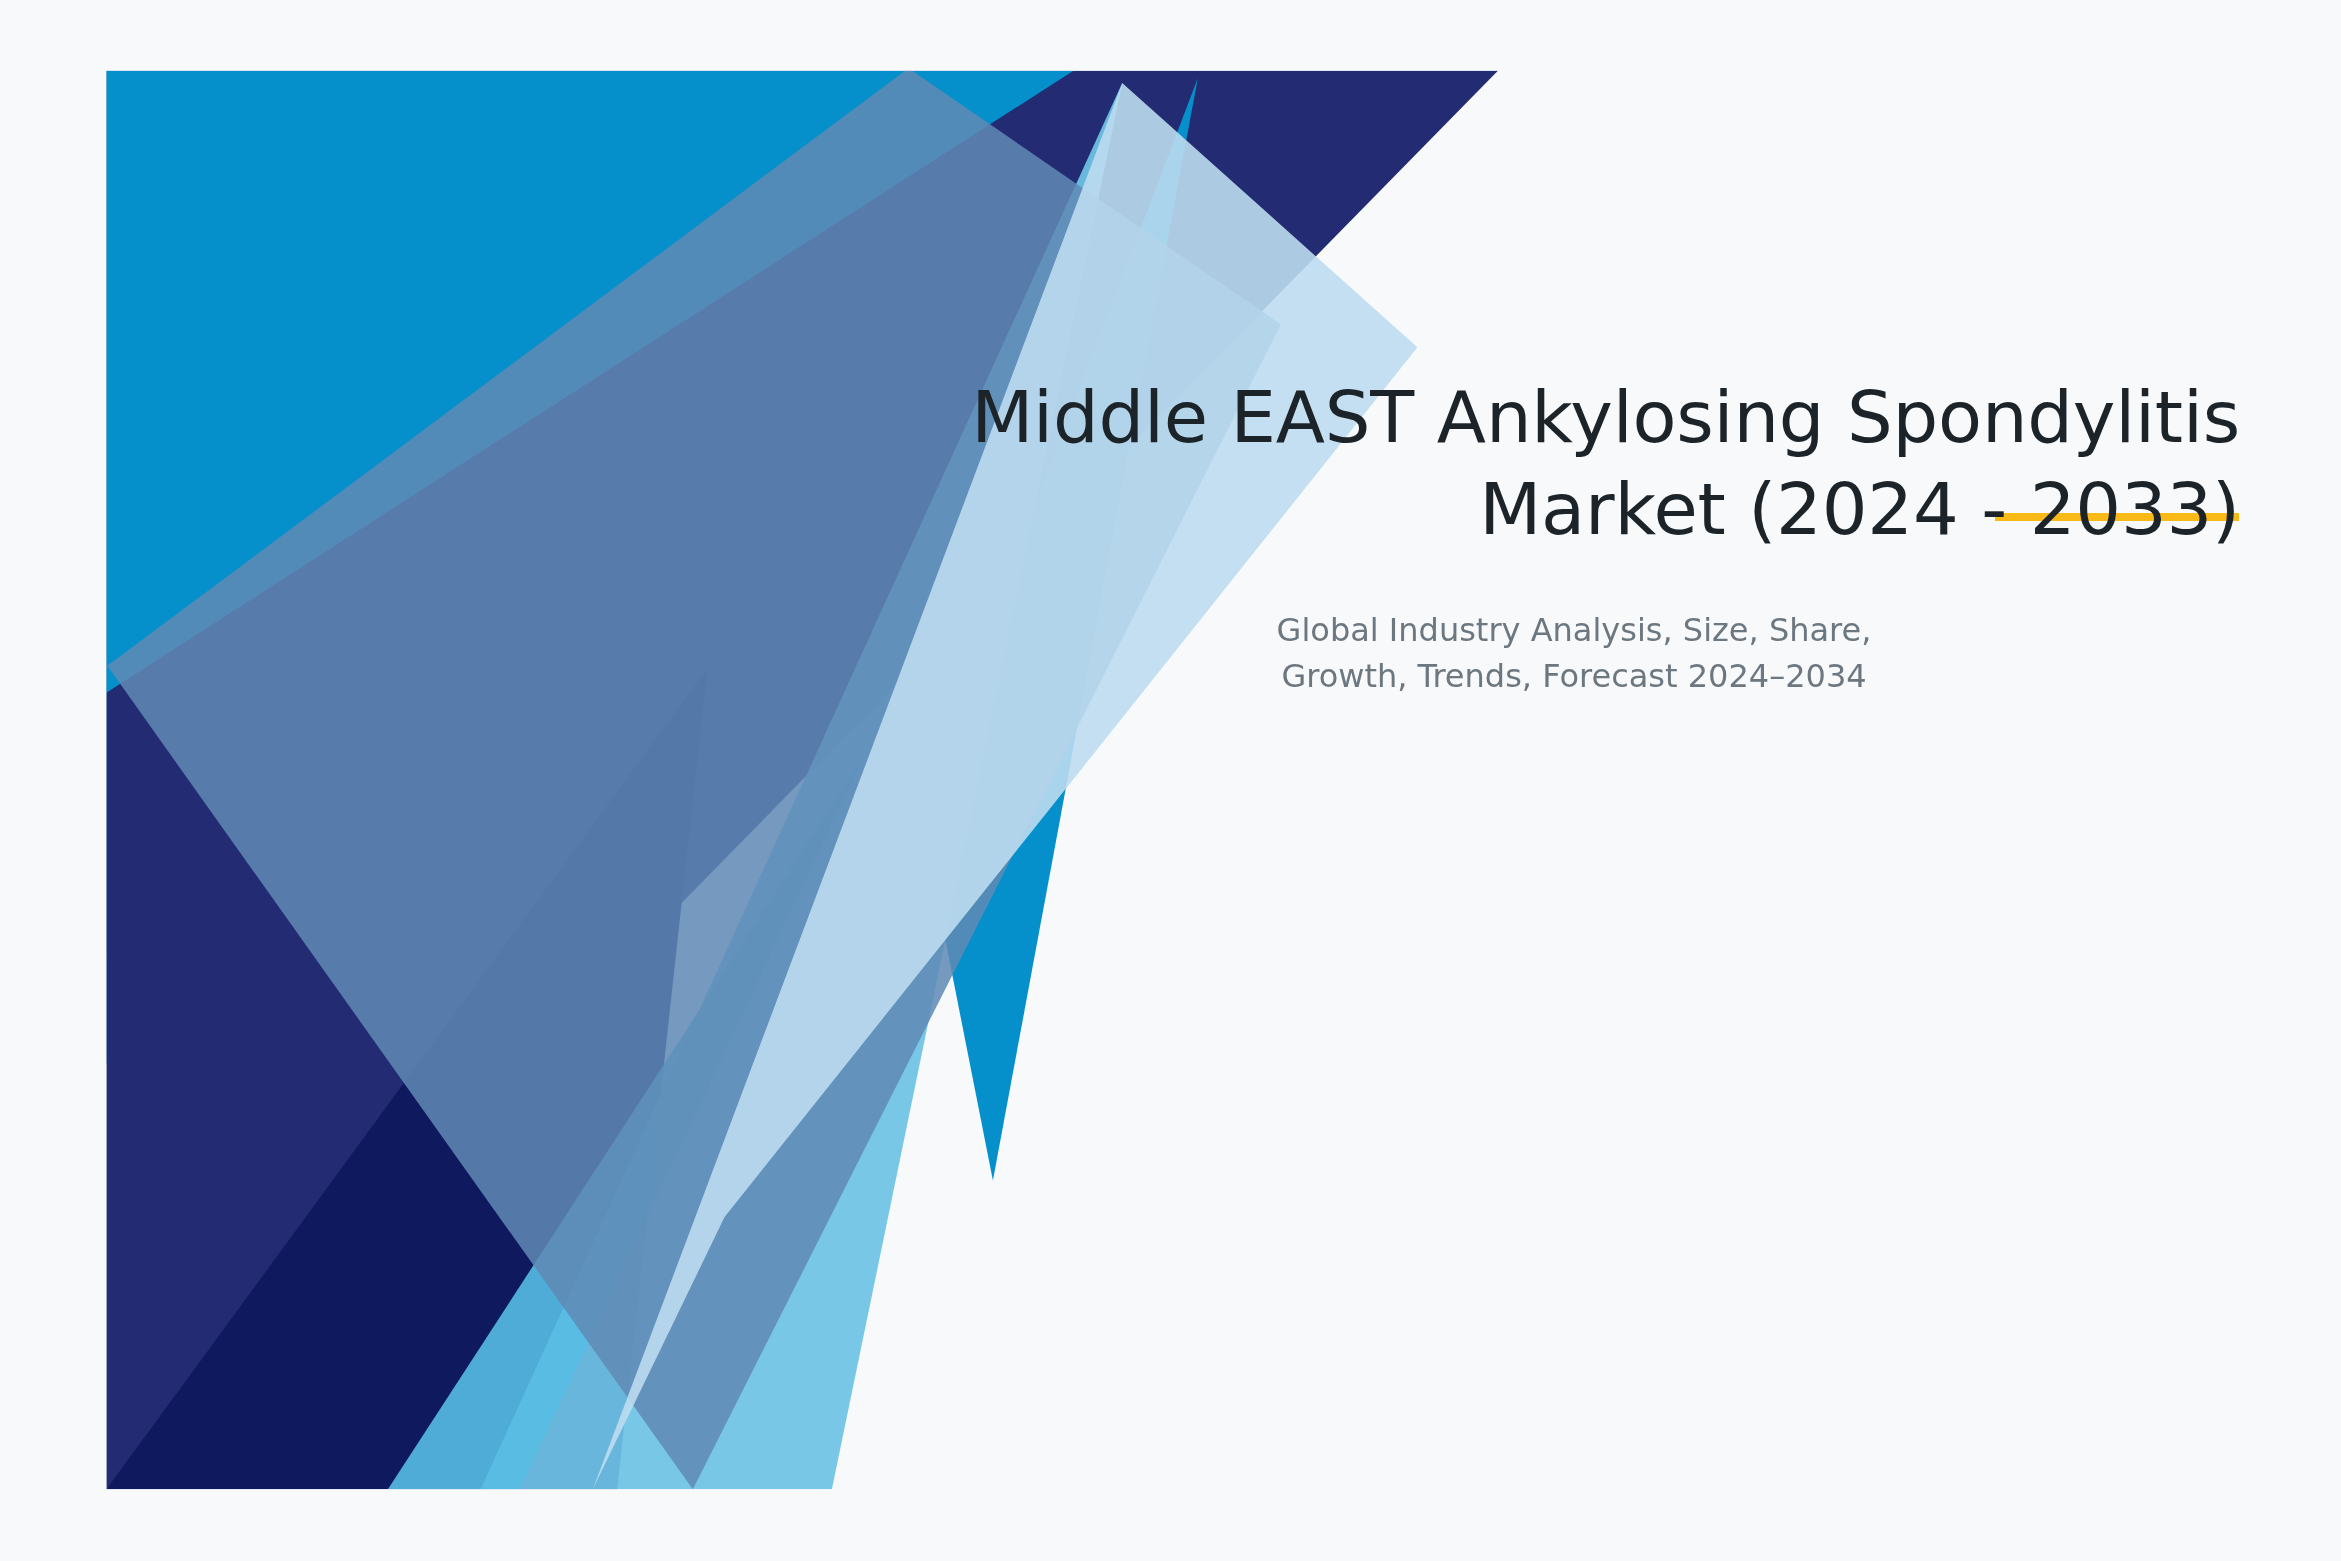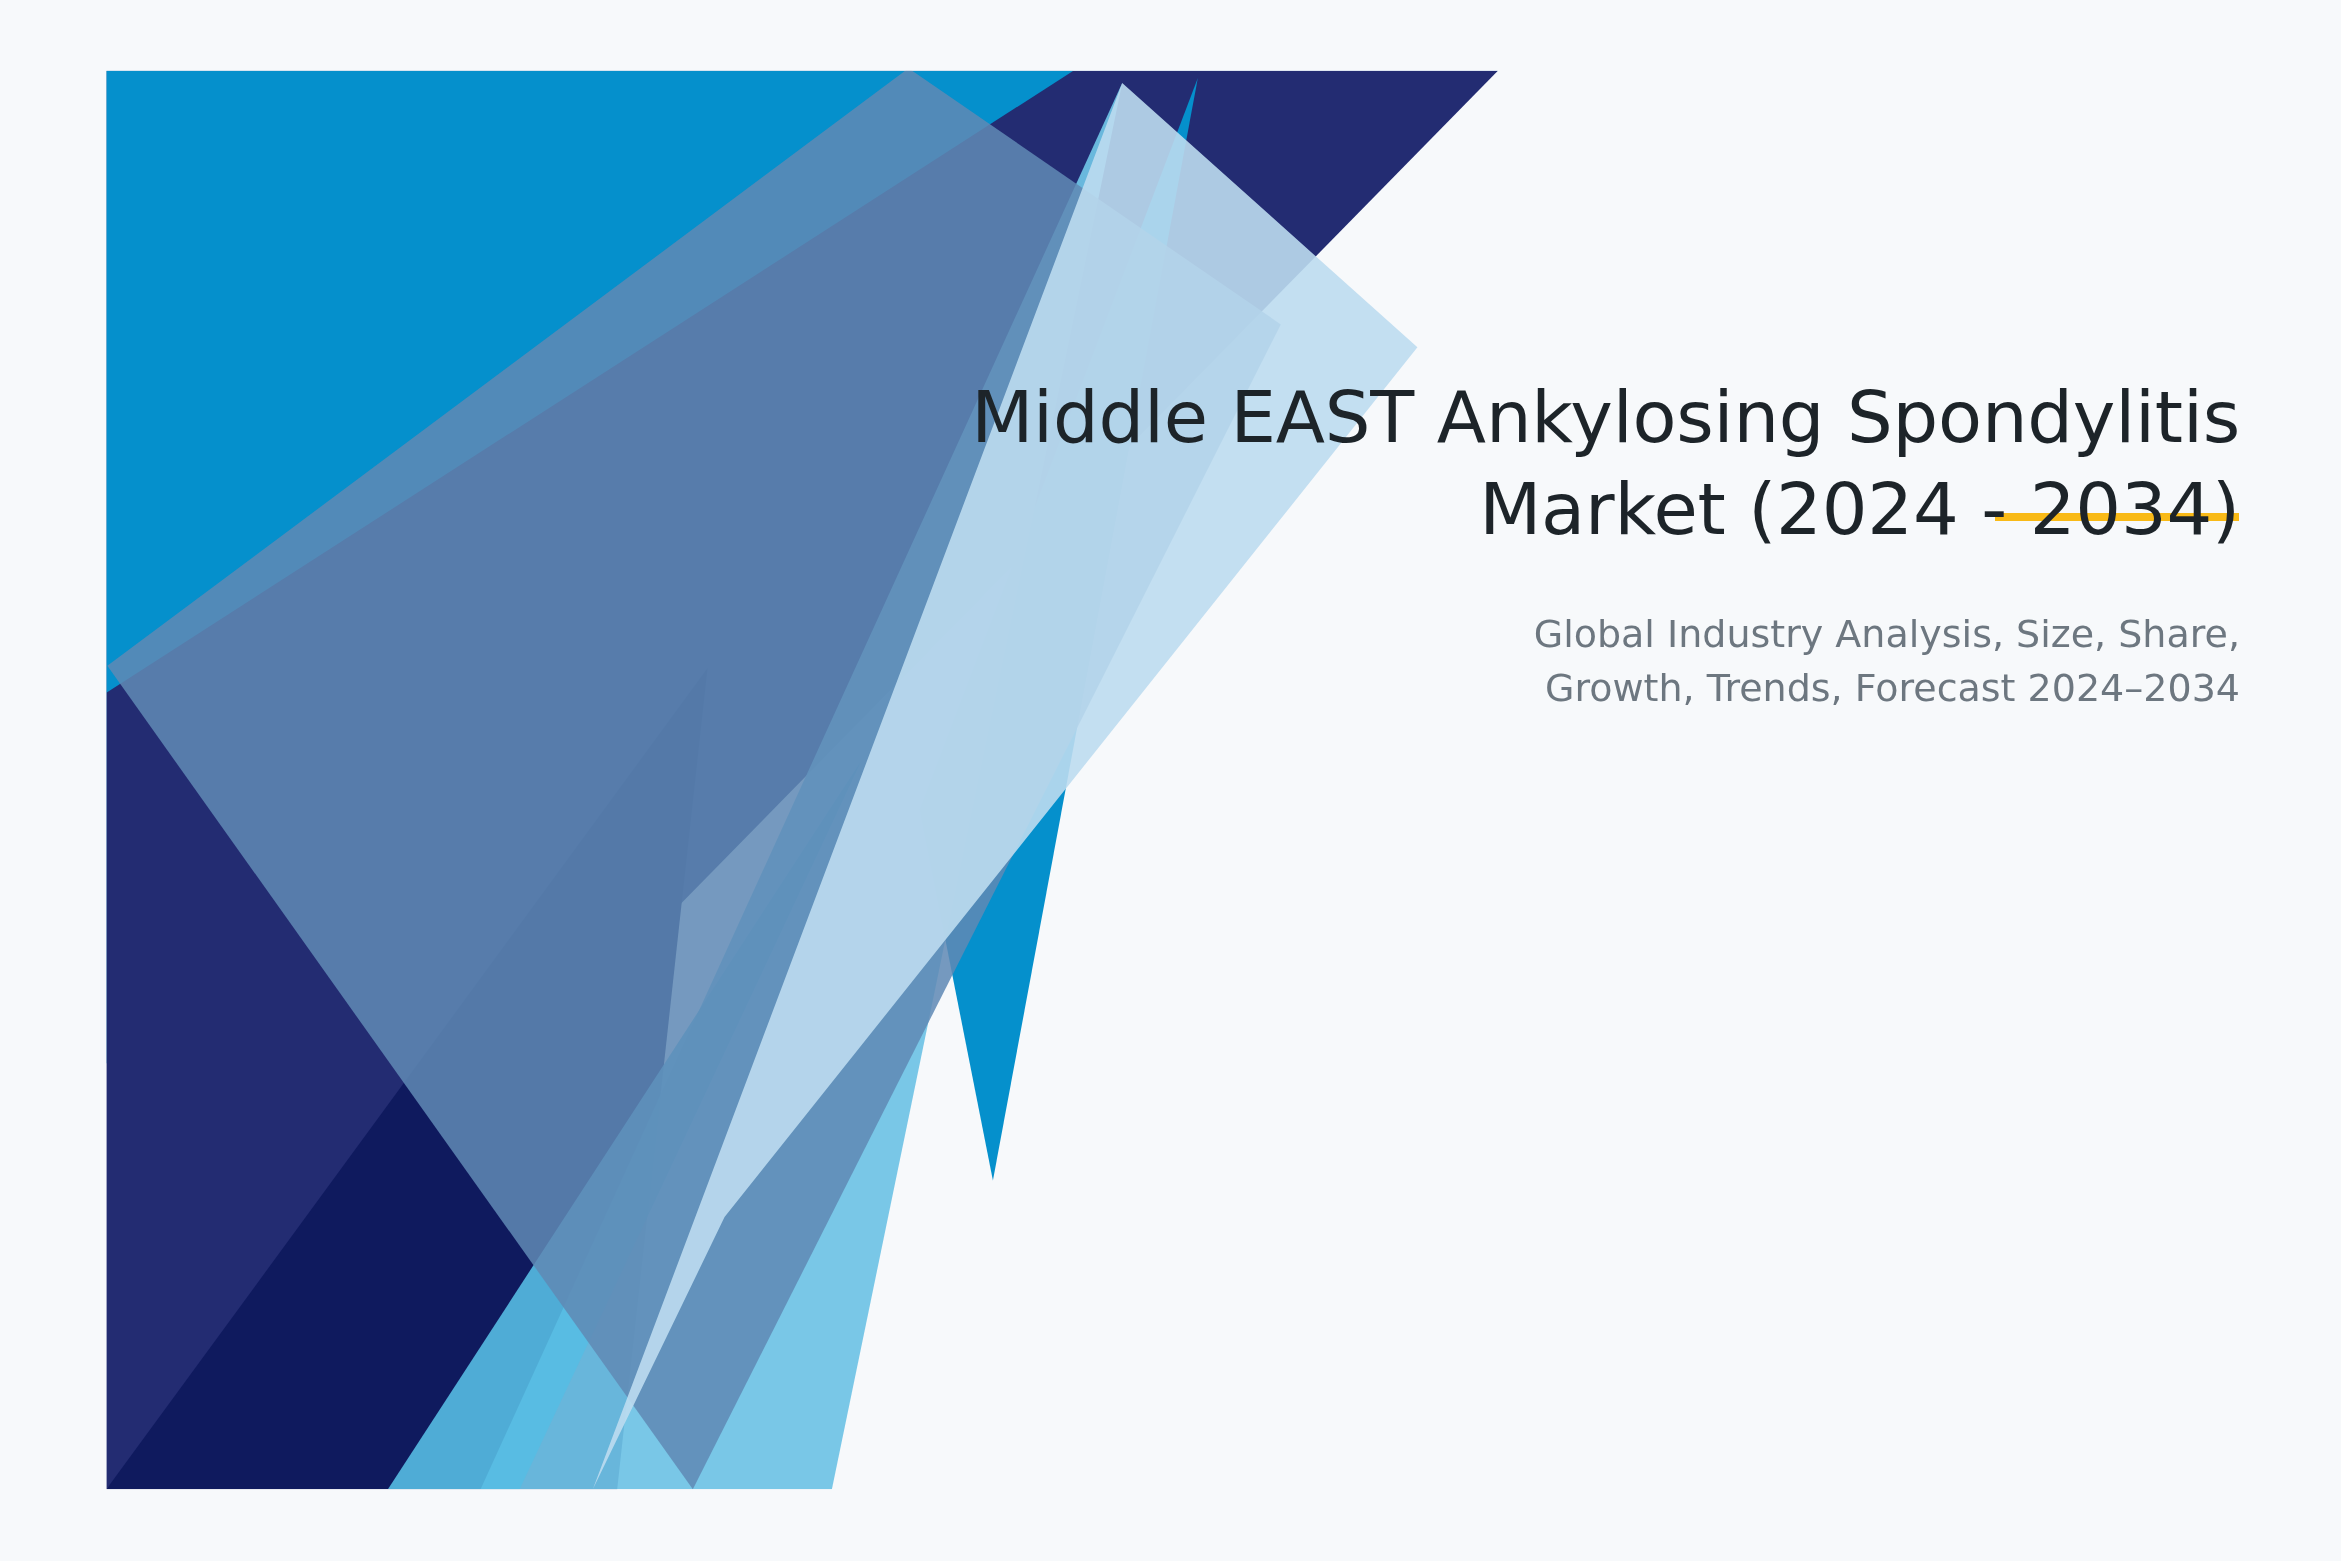--- a/index.html
+++ b/index.html
@@ -43,25 +43,26 @@
     position: absolute;
     left: 1995px;
     top: 513px;
     width: 244px;
     height: 8.3px;
     background: #f9ba17;
     z-index: 2;
   }
   #subtitle {
     margin-top: 53px;
-    font-size: 38px;
+    font-size: 32px;
     line-height: 1.42;
     color: #6d7780;
     font-weight: 400;
     white-space: pre-line;
+    text-align: center;
   }
 </style>
 </head>
 <body>
 
 <div id="page">
 
   <svg id="artwork" viewBox="0 0 4800 3200" preserveAspectRatio="none" xmlns="http://www.w3.org/2000/svg">
     <rect x="0" y="0" width="4800" height="3200" fill="#f7f9fb"></rect>
     <g>
@@ -79,19 +80,19 @@
       <polygon points="0,0 218,0 218,3200 0,3200" fill="#f7f9fb"></polygon>
       <polygon points="0,0 4800,0 4800,145 0,145" fill="#f7f9fb"></polygon>
       <polygon points="3070,145 4800,145 4800,3053 3072,3053" fill="#f7f9fb"></polygon>
     </g>
   </svg>
 
   <div id="accent-underline"></div>
 
   <div id="text-block">
     <div id="title">Middle EAST Ankylosing Spondylitis
-Market (2024 - 2034)</div>
+Market (2024 - 2033)</div>
     <div id="subtitle">Global Industry Analysis, Size, Share,
 Growth, Trends, Forecast 2024–2034</div>
   </div>
 
 </div>
 
 
 </body></html>

